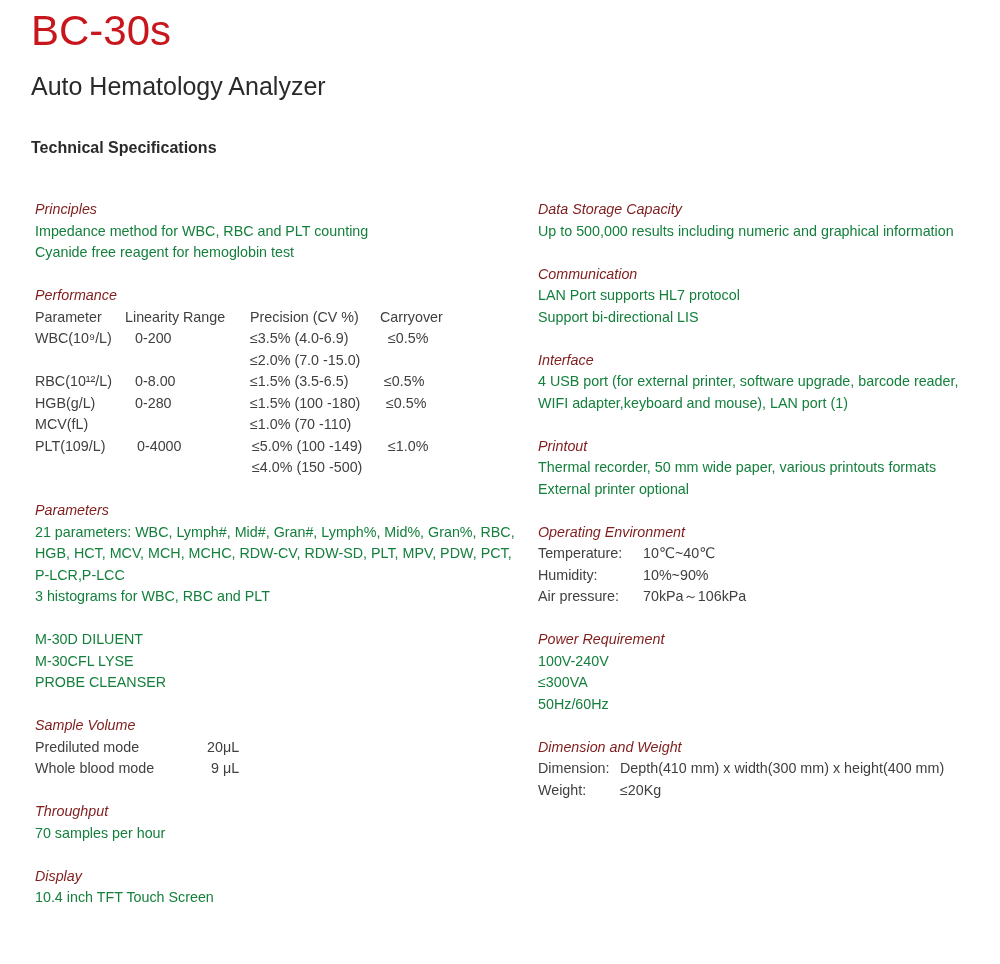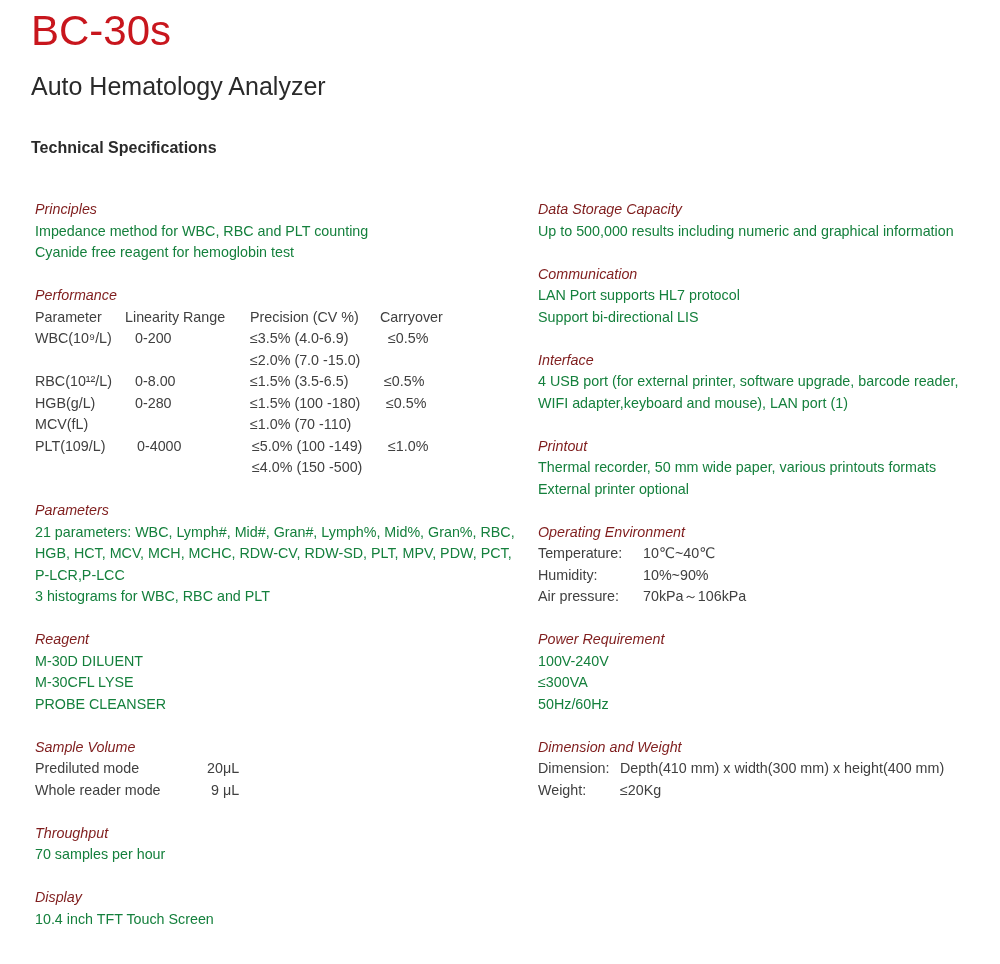--- a/index.html
+++ b/index.html
@@ -107,34 +107,33 @@
 
   <div class="block">
     <div class="block-title">Parameters</div>
     <div class="line">21 parameters: WBC, Lymph#, Mid#, Gran#, Lymph%, Mid%, Gran%, RBC,</div>
     <div class="line">HGB, HCT, MCV, MCH, MCHC, RDW-CV, RDW-SD, PLT, MPV, PDW, PCT,</div>
     <div class="line">P-LCR,P-LCC</div>
     <div class="line">3 histograms for WBC, RBC and PLT</div>
   </div>
 
   <div class="block">
-    <div class="block-title">Reagent</div>
     <div class="line">M-30D DILUENT</div>
     <div class="line">M-30CFL LYSE</div>
     <div class="line">PROBE CLEANSER</div>
   </div>
 
   <div class="block">
     <div class="block-title">Sample Volume</div>
     <div class="kv">
       <span class="sv-k">Prediluted mode</span>
       <span>20μL</span>
     </div>
     <div class="kv">
-      <span class="sv-k">Whole reader mode</span>
+      <span class="sv-k">Whole blood mode</span>
       <span style="white-space:pre"> 9 μL</span>
     </div>
   </div>
 
   <div class="block">
     <div class="block-title">Throughput</div>
     <div class="line">70 samples per hour</div>
   </div>
 
   <div class="block">

